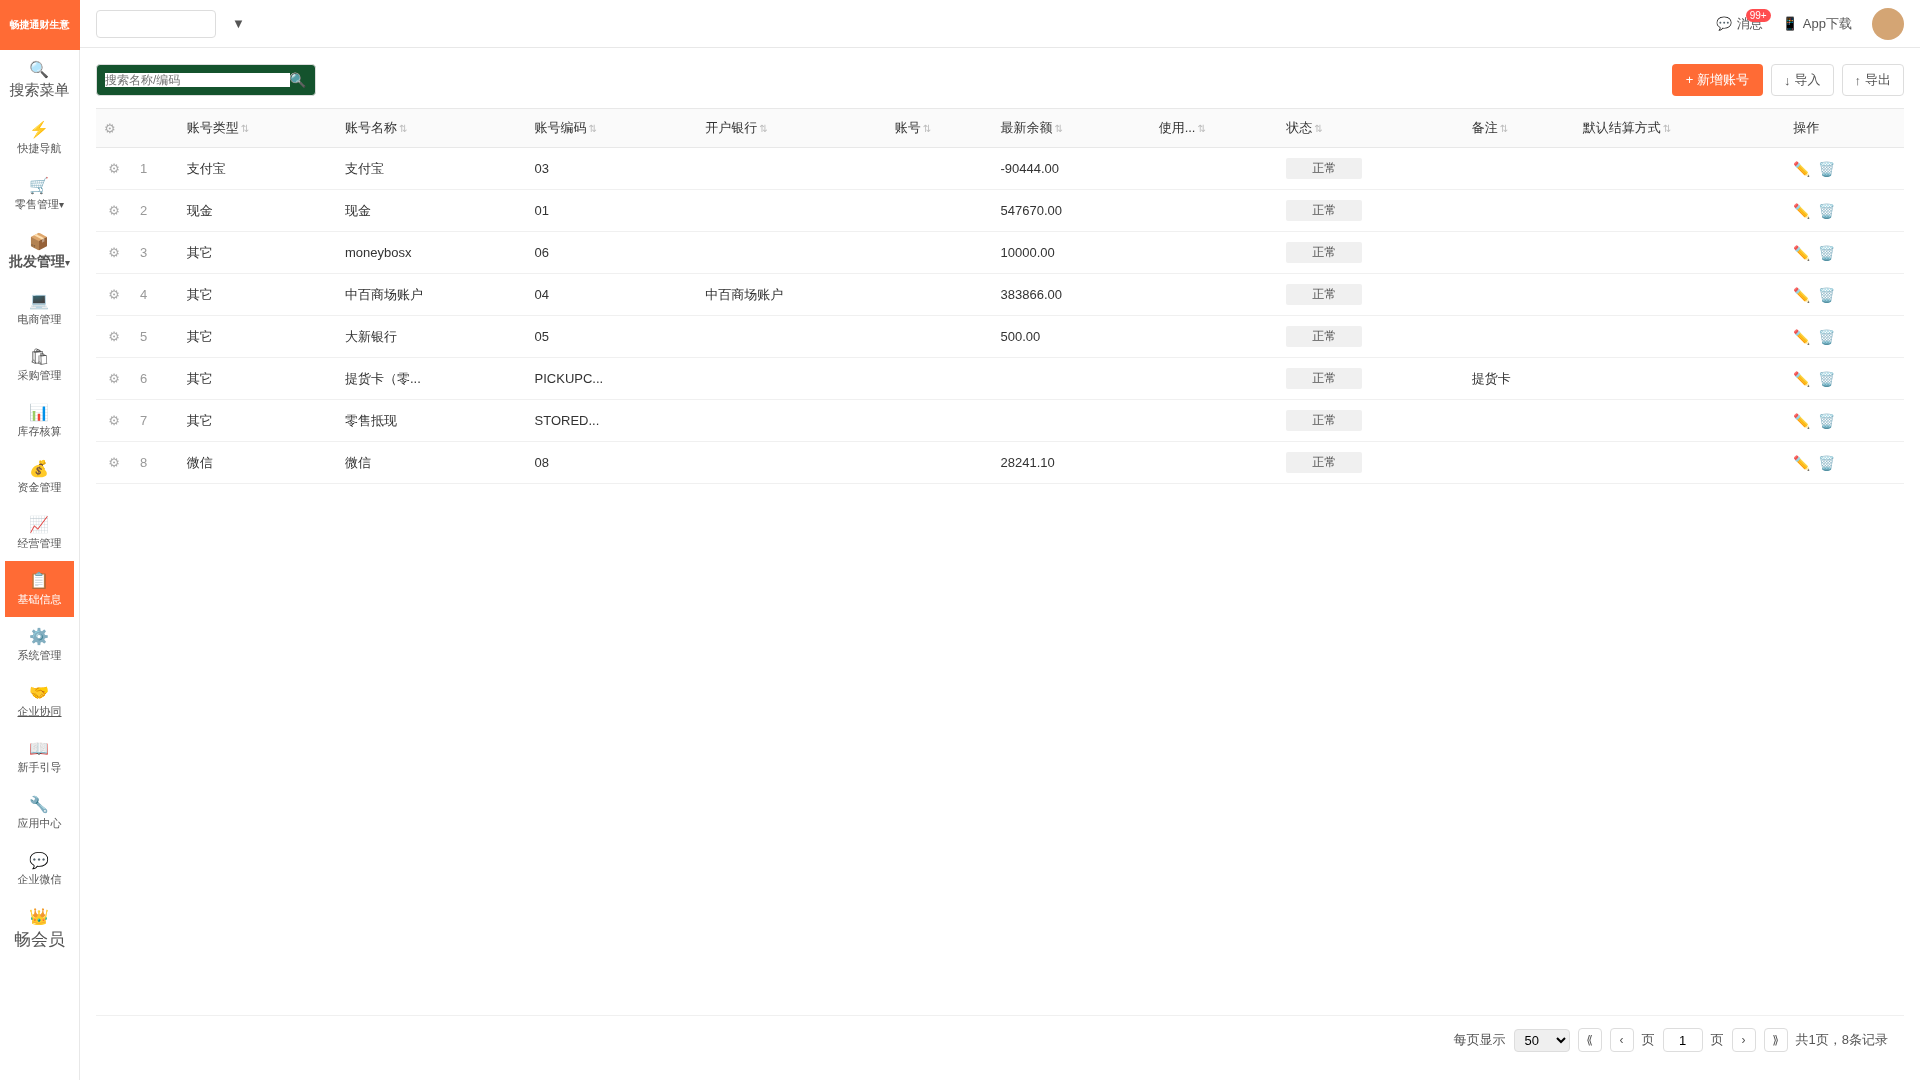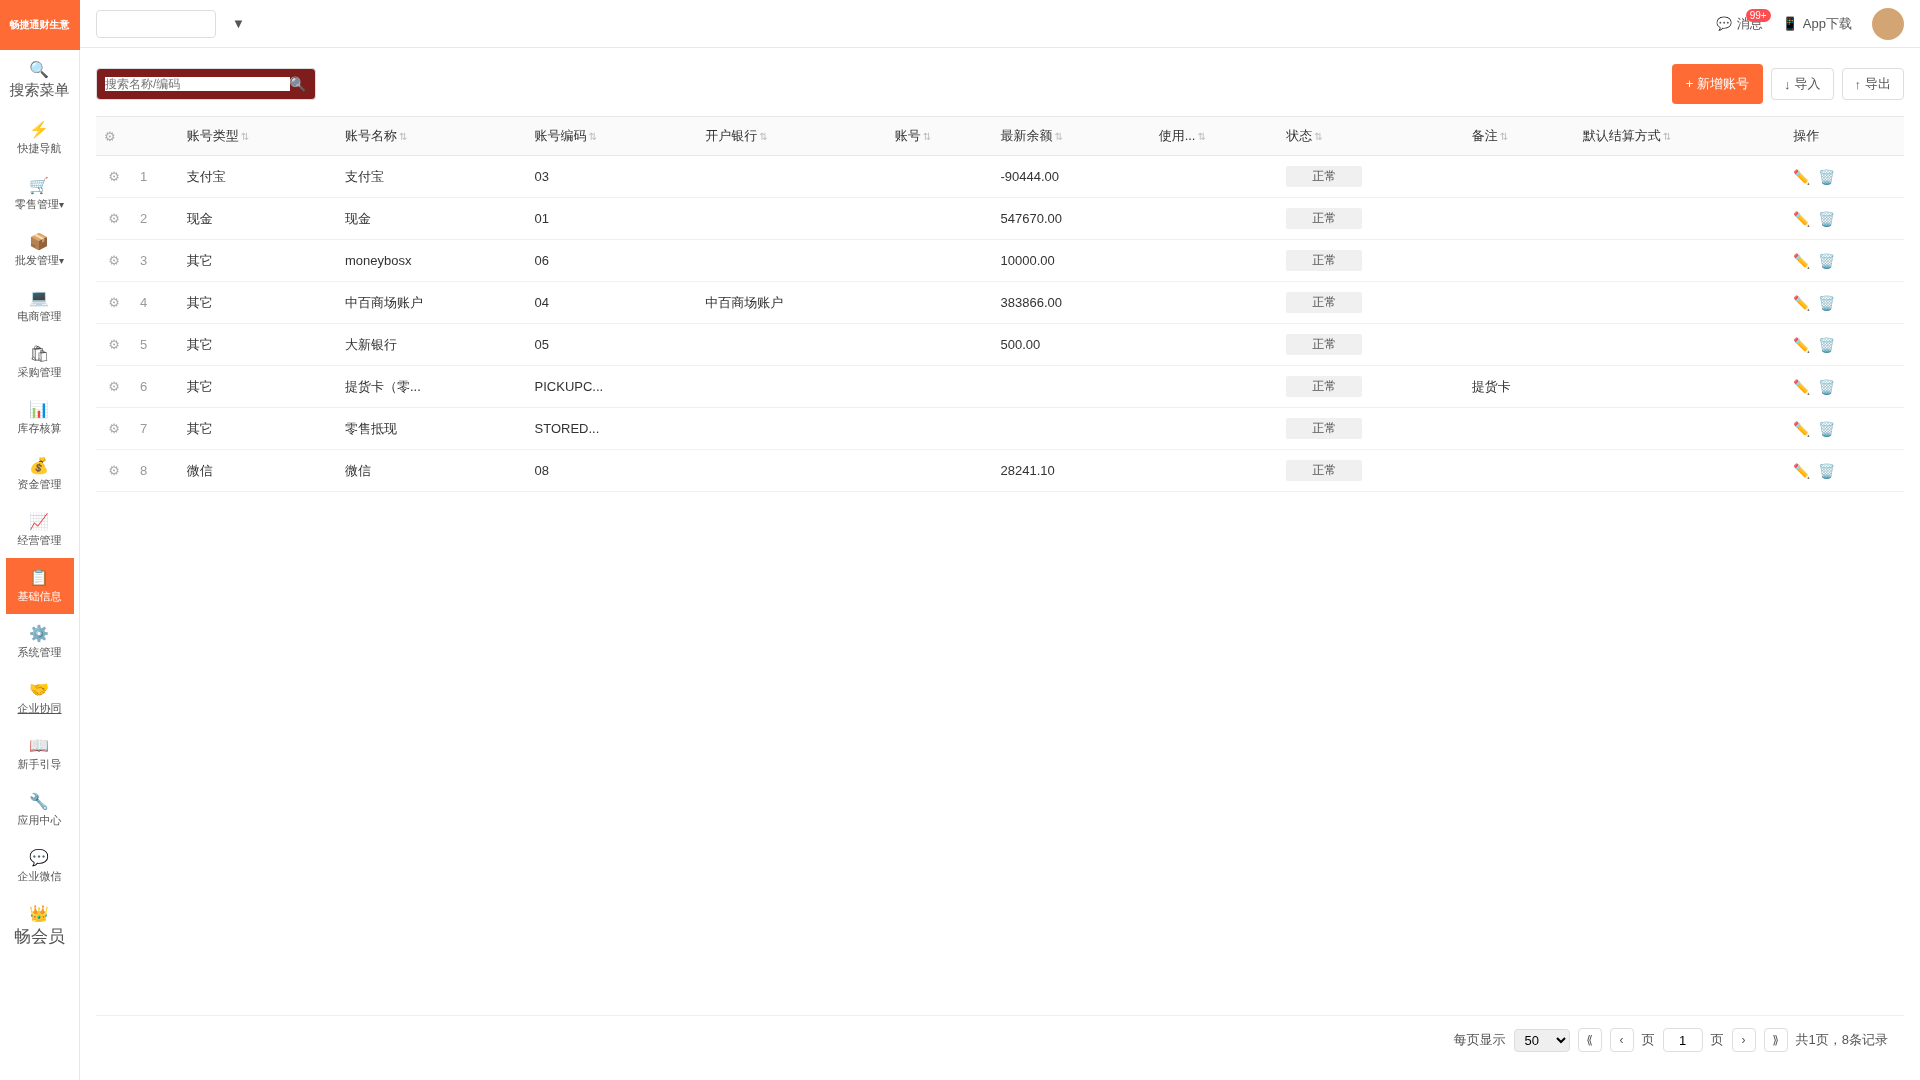--- a/index.html
+++ b/index.html
@@ -176,38 +176,38 @@
       margin-bottom: 12px;
     }
     .search-box {
       display: flex;
       align-items: center;
       border: 1px solid #ddd;
       border-radius: 4px;
       padding: 0 8px;
       height: 32px;
       width: 220px;
-      background: #7f1d1d;
+      background: #14532d;
     }
     .search-box input {
       border: none;
       outline: none;
       font-size: 12px;
       flex: 1;
       color: #999;
     }
     .search-icon { color: #999; font-size: 14px; cursor: pointer; }
     .toolbar-right { display: flex; gap: 8px; align-items: center; }
     .btn-primary {
       background: #ff6b35;
       color: white;
       border: none;
       border-radius: 4px;
       padding: 0 14px;
-      height: 40px;
+      height: 32px;
       cursor: pointer;
       font-size: 13px;
       display: flex;
       align-items: center;
       gap: 4px;
     }
     .btn-outline {
       background: #fff;
       color: #555;
       border: 1px solid #ddd;
@@ -306,21 +306,21 @@
 
 <div class="sidebar">
   <div class="sidebar-logo">
     <span style="font-size:10px; line-height:1.4;">畅捷通财生意</span>
   </div>
 
   <div id="sidebar-items-container">
       <div class="sidebar-item"><span class="s-icon">🔍</span><span style="font-size:15px;">搜索菜单</span></div>
       <div class="sidebar-item"><span class="s-icon">⚡</span><span style="font-size:11px;">快捷导航</span></div>
       <div class="sidebar-item"><span class="s-icon">🛒</span><span style="font-size:11px;">零售管理</span><span style="font-size:10px;">▾</span></div>
-      <div class="sidebar-item"><span class="s-icon">📦</span><span style="font-size:11px;">批发管理</span><span style="font-size:10px;">▾</span></div>
+      <div class="sidebar-item"><span class="s-icon">📦</span><span style="font-size:14px;font-weight:bold;">批发管理</span><span style="font-size:10px;">▾</span></div>
       <div class="sidebar-item"><span class="s-icon">💻</span><span style="font-size:11px;">电商管理</span></div>
       <div class="sidebar-item"><span class="s-icon">🛍</span><span style="font-size:11px;">采购管理</span></div>
       <div class="sidebar-item"><span class="s-icon">📊</span><span style="font-size:11px;">库存核算</span></div>
       <div class="sidebar-item"><span class="s-icon">💰</span><span style="font-size:11px;">资金管理</span></div>
       <div class="sidebar-item"><span class="s-icon">📈</span><span style="font-size:11px;">经营管理</span></div>
       <div class="sidebar-item active"><span class="s-icon">📋</span><span style="font-size:11px;">基础信息</span></div>
       <div class="sidebar-item"><span class="s-icon">⚙️</span><span style="font-size:11px;">系统管理</span></div>
       <div class="sidebar-item"><span class="s-icon">🤝</span><span style="font-size:11px;text-decoration:underline;">企业协同</span></div>
       <div class="sidebar-item"><span class="s-icon">📖</span><span style="font-size:11px;">新手引导</span></div>
       <div class="sidebar-item"><span class="s-icon">🔧</span><span style="font-size:11px;">应用中心</span></div>

